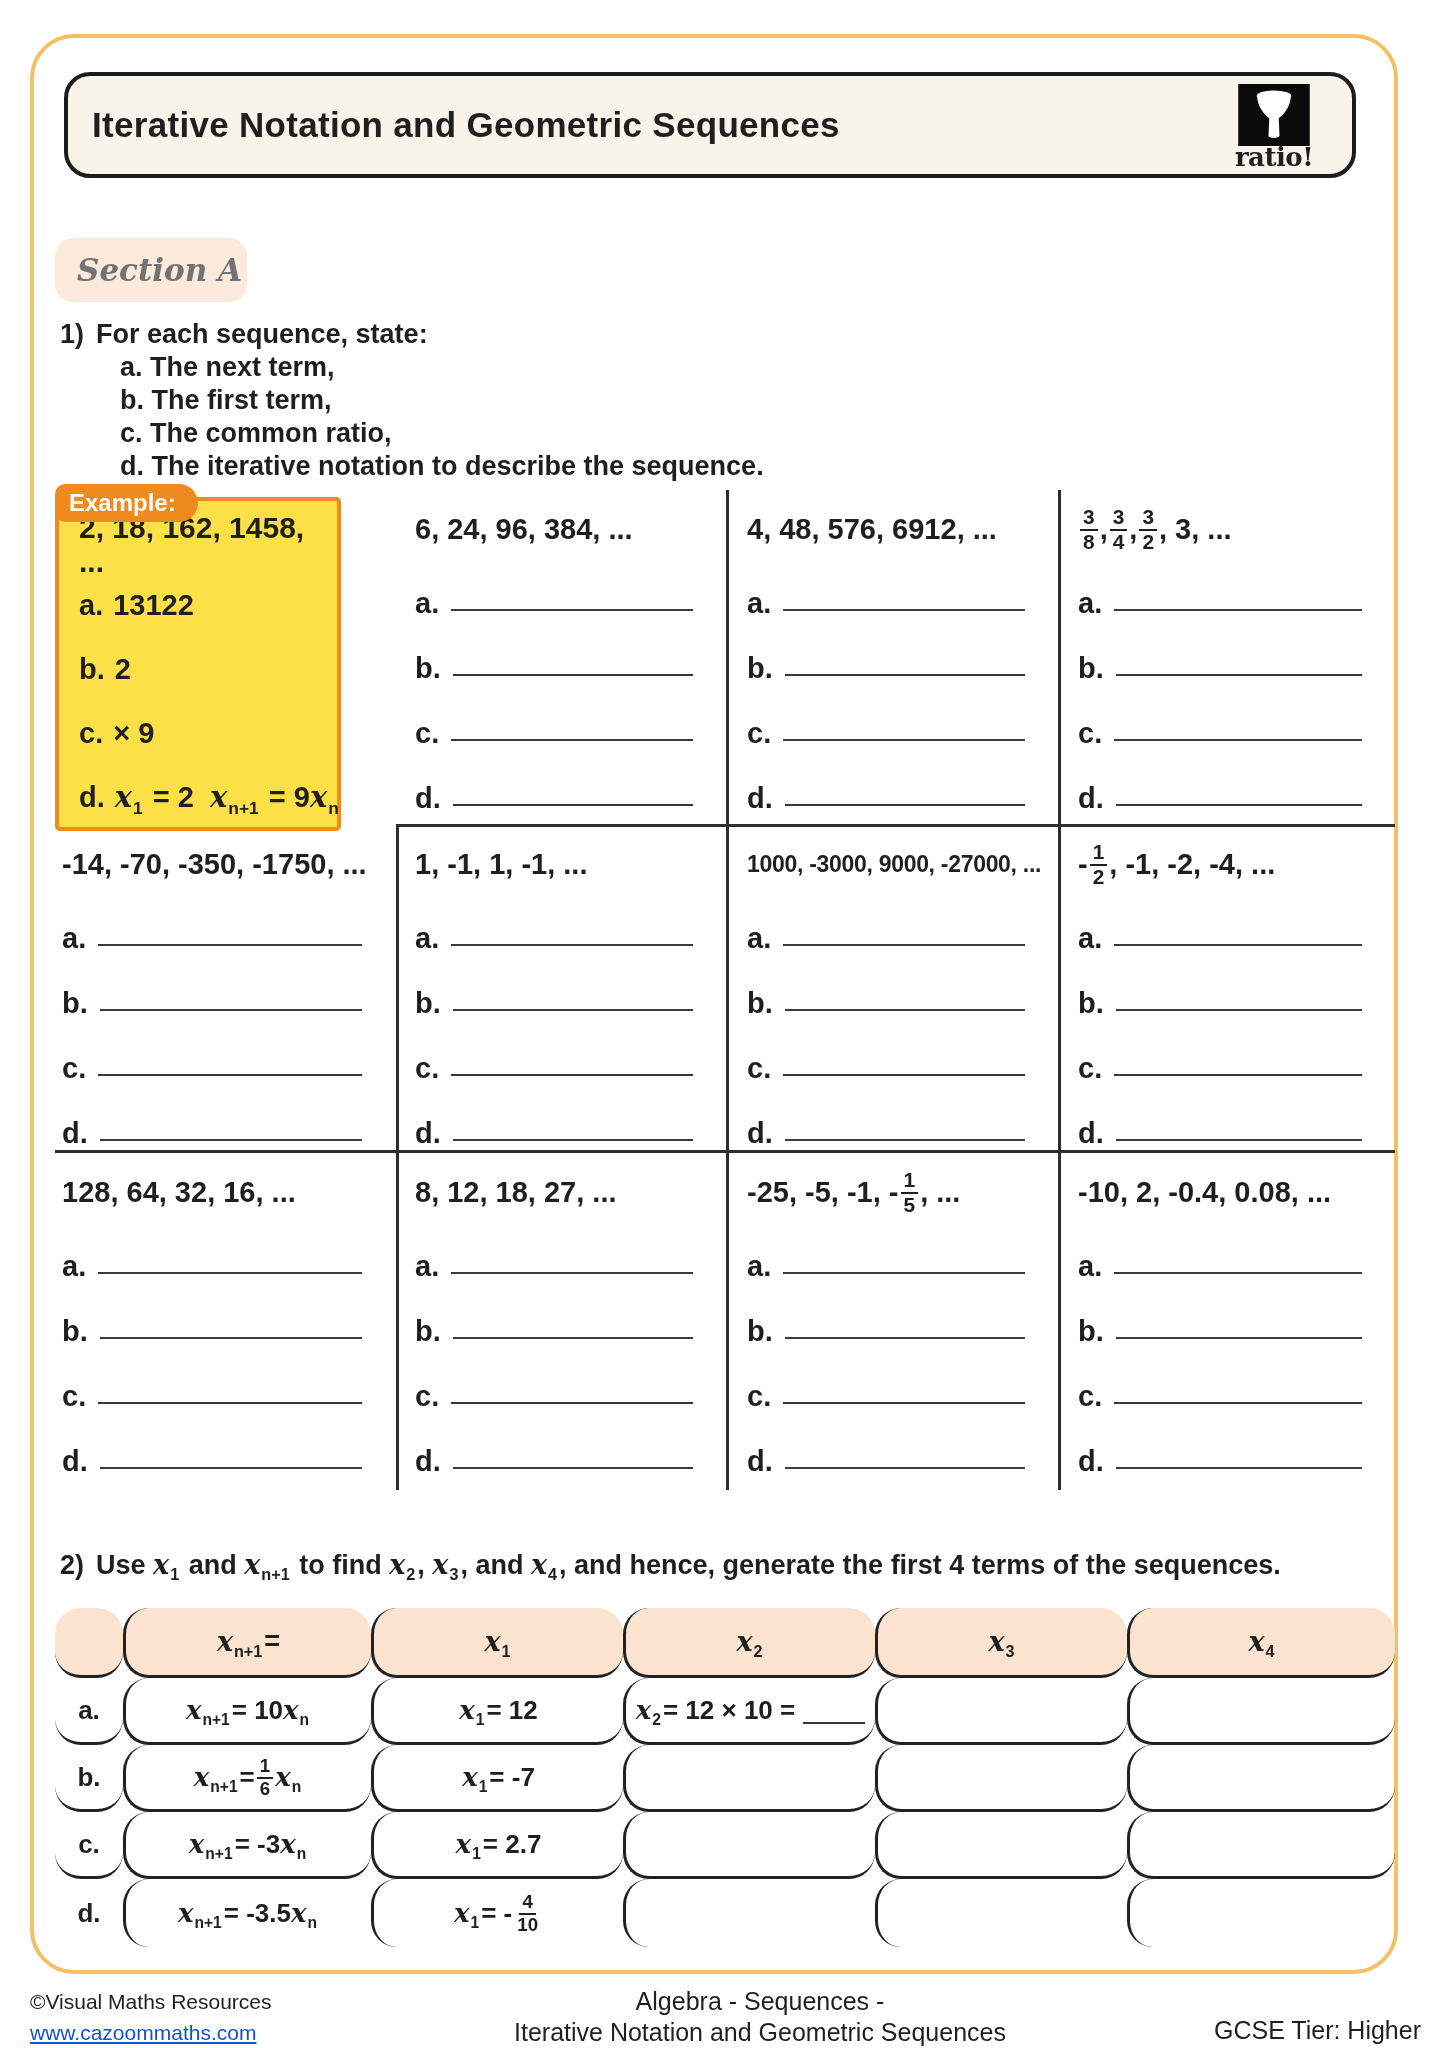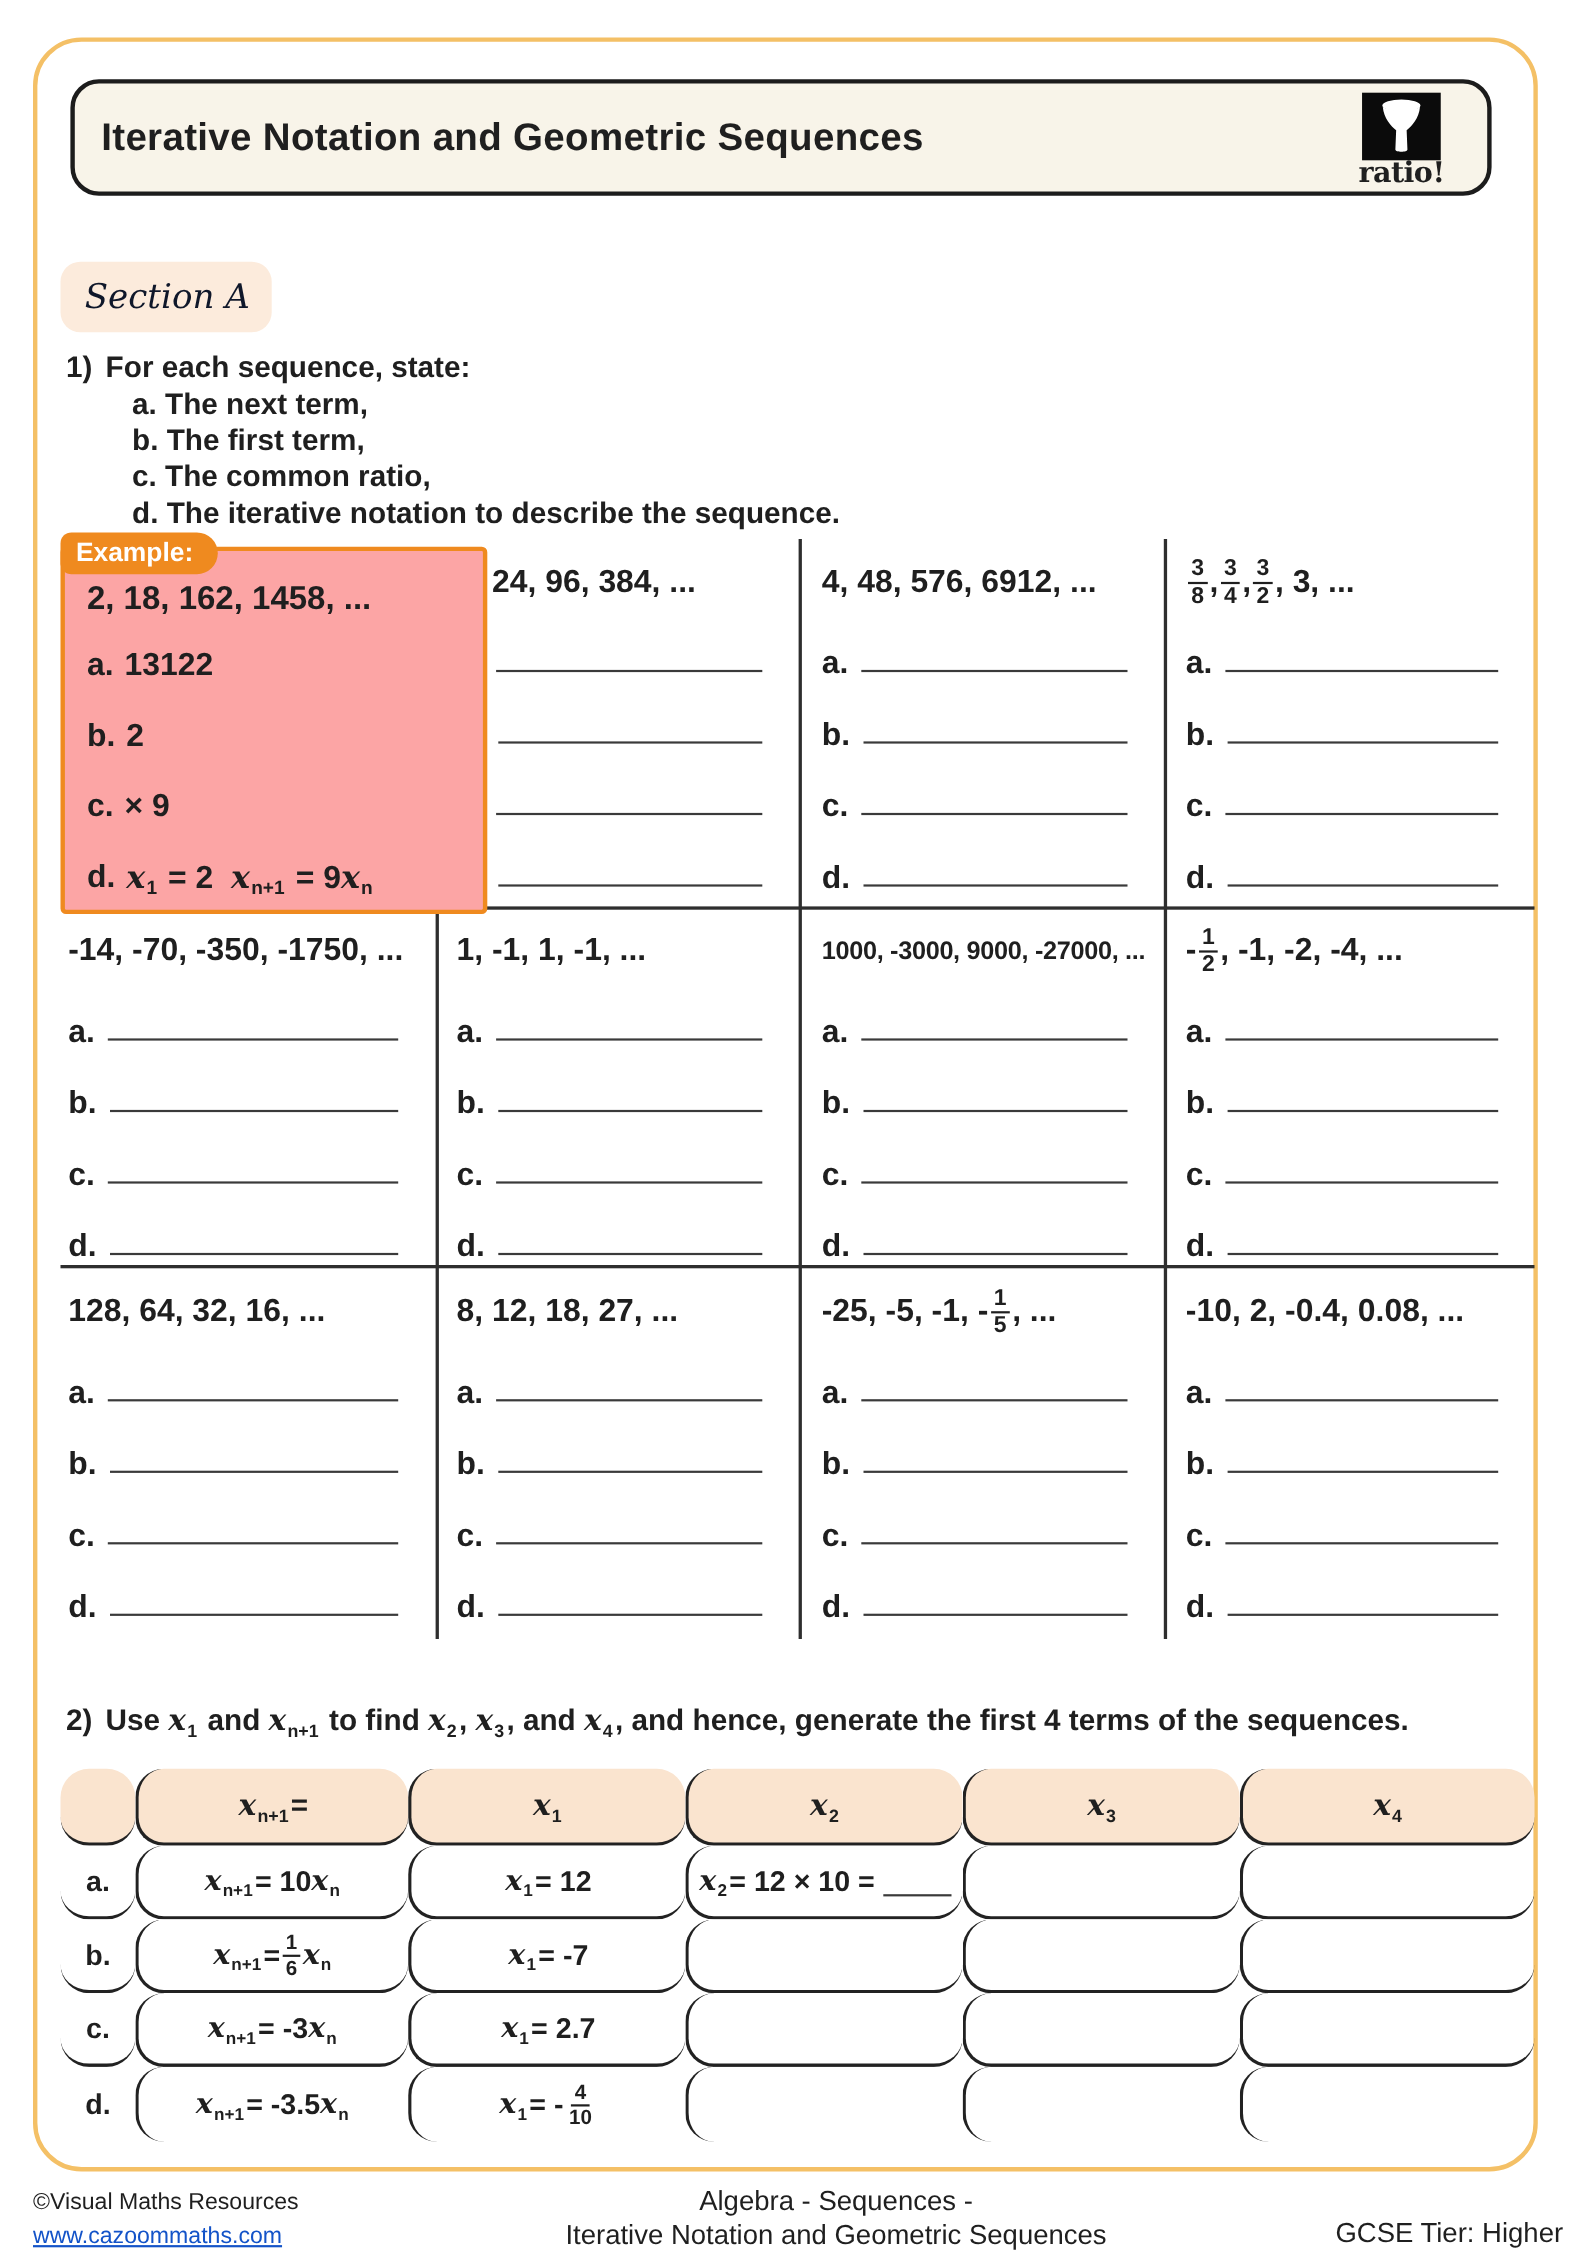--- a/index.html
+++ b/index.html
@@ -20,34 +20,34 @@
     position:absolute; left:24px; top:50%; transform:translateY(-50%);
     font-size:35px; font-weight:bold; letter-spacing:0.3px; white-space:nowrap;
   }
   .logo { position:absolute; right:18px; top:8px; width:120px; text-align:center; }
   .logo-icon { width:78px; height:62px; margin:0 auto; }
   .logo-text { font-family:"DejaVu Serif", serif; font-weight:bold; font-size:26px; margin-top:-4px; letter-spacing:-0.5px; }
   
   .section-pill {
     position:absolute; left:55px; top:238px; width:192px; height:64px;
     background:var(--section-bg,#FCEBDC); border-radius:18px; box-sizing:border-box;
-    font-family:"DejaVu Serif", serif; font-style:italic; font-weight:normal;
-    font-size:31px; line-height:64px; padding-left:22px; color:#0f172a;
+    font-family:"DejaVu Serif", serif; font-style:italic; font-weight:bold;
+    font-size:31px; line-height:64px; padding-left:22px; color:#737373;
   }
   
   .q1-intro { position:absolute; left:60px; top:318px; font-size:27px; font-weight:bold; line-height:33px; }
   .q1-num { display:inline-block; width:36px; }
   .q1-sub { padding-left:60px; }
   
   .gridline { position:absolute; background:#2e2e2e; }
   
   .example-box {
-    position:absolute; left:55px; top:497px; width:388px; height:334px;
+    position:absolute; left:55px; top:497px; width:286px; height:334px;
     border:4px solid var(--accent-orange,#EF8A1F); border-radius:5px; box-sizing:border-box;
-    background:#fca5a5; z-index:3;
+    background:#fde047; z-index:3;
   }
   .example-tab {
     position:absolute; left:55px; top:484px; height:38px; z-index:4;
     background:var(--accent-orange,#EF8A1F); color:#ffffff;
     font-size:24px; font-weight:bold; line-height:38px; padding:0 22px 0 14px;
     border-radius:10px 19px 19px 10px;
   }
   .example-body { position:absolute; left:20px; top:16px; right:10px; }
   .example-body .seq { font-size:30px; font-weight:bold; height:56px; display:flex; align-items:center; }
   .ex-ans { height:64px; display:flex; align-items:center; font-size:29px; font-weight:bold; white-space:nowrap; }

